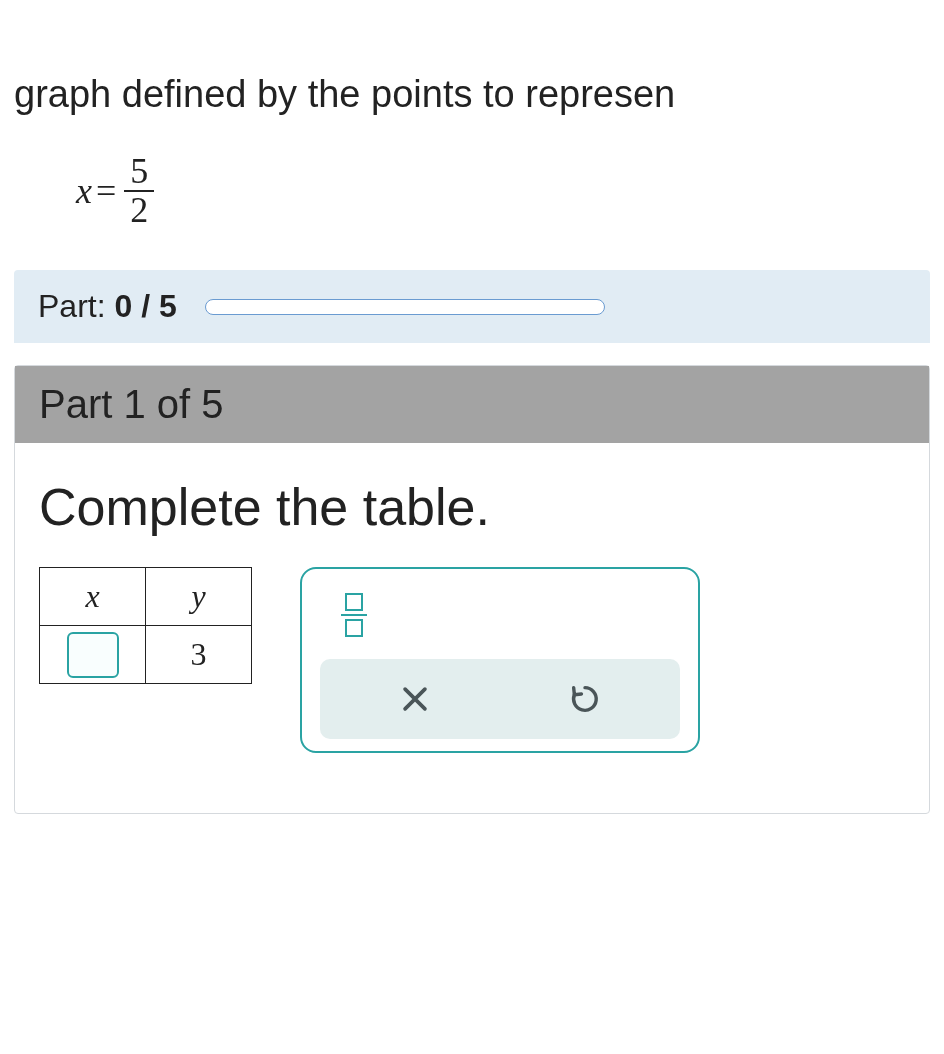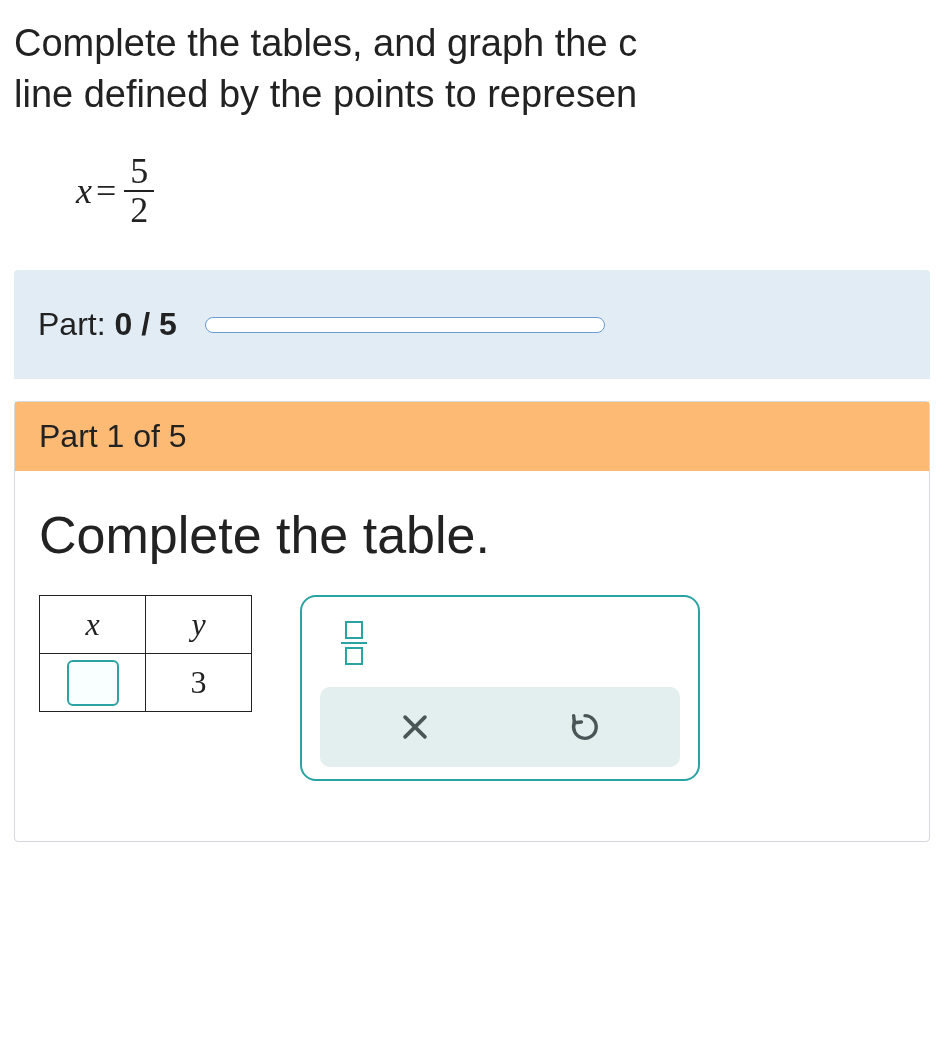--- a/index.html
+++ b/index.html
@@ -31,44 +31,44 @@
     align-items: center;
     line-height: 1.05;
     margin-left: 4px;
   }
   .fraction .num { border-bottom: 2px solid #222; padding: 0 6px; }
   .fraction .den { padding: 0 6px; }
 
   .progress-bar {
     background: #e1ecf4;
     margin: 10px 14px 0 14px;
-    padding: 36px 24px;
+    padding: 18px 24px;
     border-radius: 4px 4px 0 0;
     display: flex;
     align-items: center;
     gap: 28px;
     font-size: 32px;
   }
   .progress-track {
     flex: 0 0 400px;
     height: 16px;
     background: #fff;
     border: 1px solid #6a9bd1;
     border-radius: 8px;
   }
 
   .part-panel {
     margin: 22px 14px 0 14px;
     border: 1px solid #d5d9dd;
     border-radius: 4px;
   }
   .part-header {
-    background: #fdba74;
+    background: #a3a3a3;
     padding: 16px 24px;
-    font-size: 32px;
+    font-size: 40px;
   }
   .part-body {
     padding: 34px 24px 60px 24px;
   }
   .part-instr {
     font-size: 52px;
     margin-bottom: 30px;
   }
   .content-row {
     display: flex;
@@ -147,22 +147,22 @@
     justify-content: center;
     cursor: pointer;
     color: #4a5558;
   }
   .action-btn svg { width: 34px; height: 34px; }
 </style>
 </head>
 <body>
 
 <div class="prompt">
-  <span>Complete the tables, and graph the c</span><br>
-  <span>line defined by the points to represen</span>
+  <br>
+  <span>graph defined by the points to represen</span>
 </div>
 
 <div class="equation">
   <span class="eq-x">x</span>
   <span class="eq-eq">=</span>
   <span class="fraction">
     <span class="num">5</span>
     <span class="den">2</span>
   </span>
 </div>

